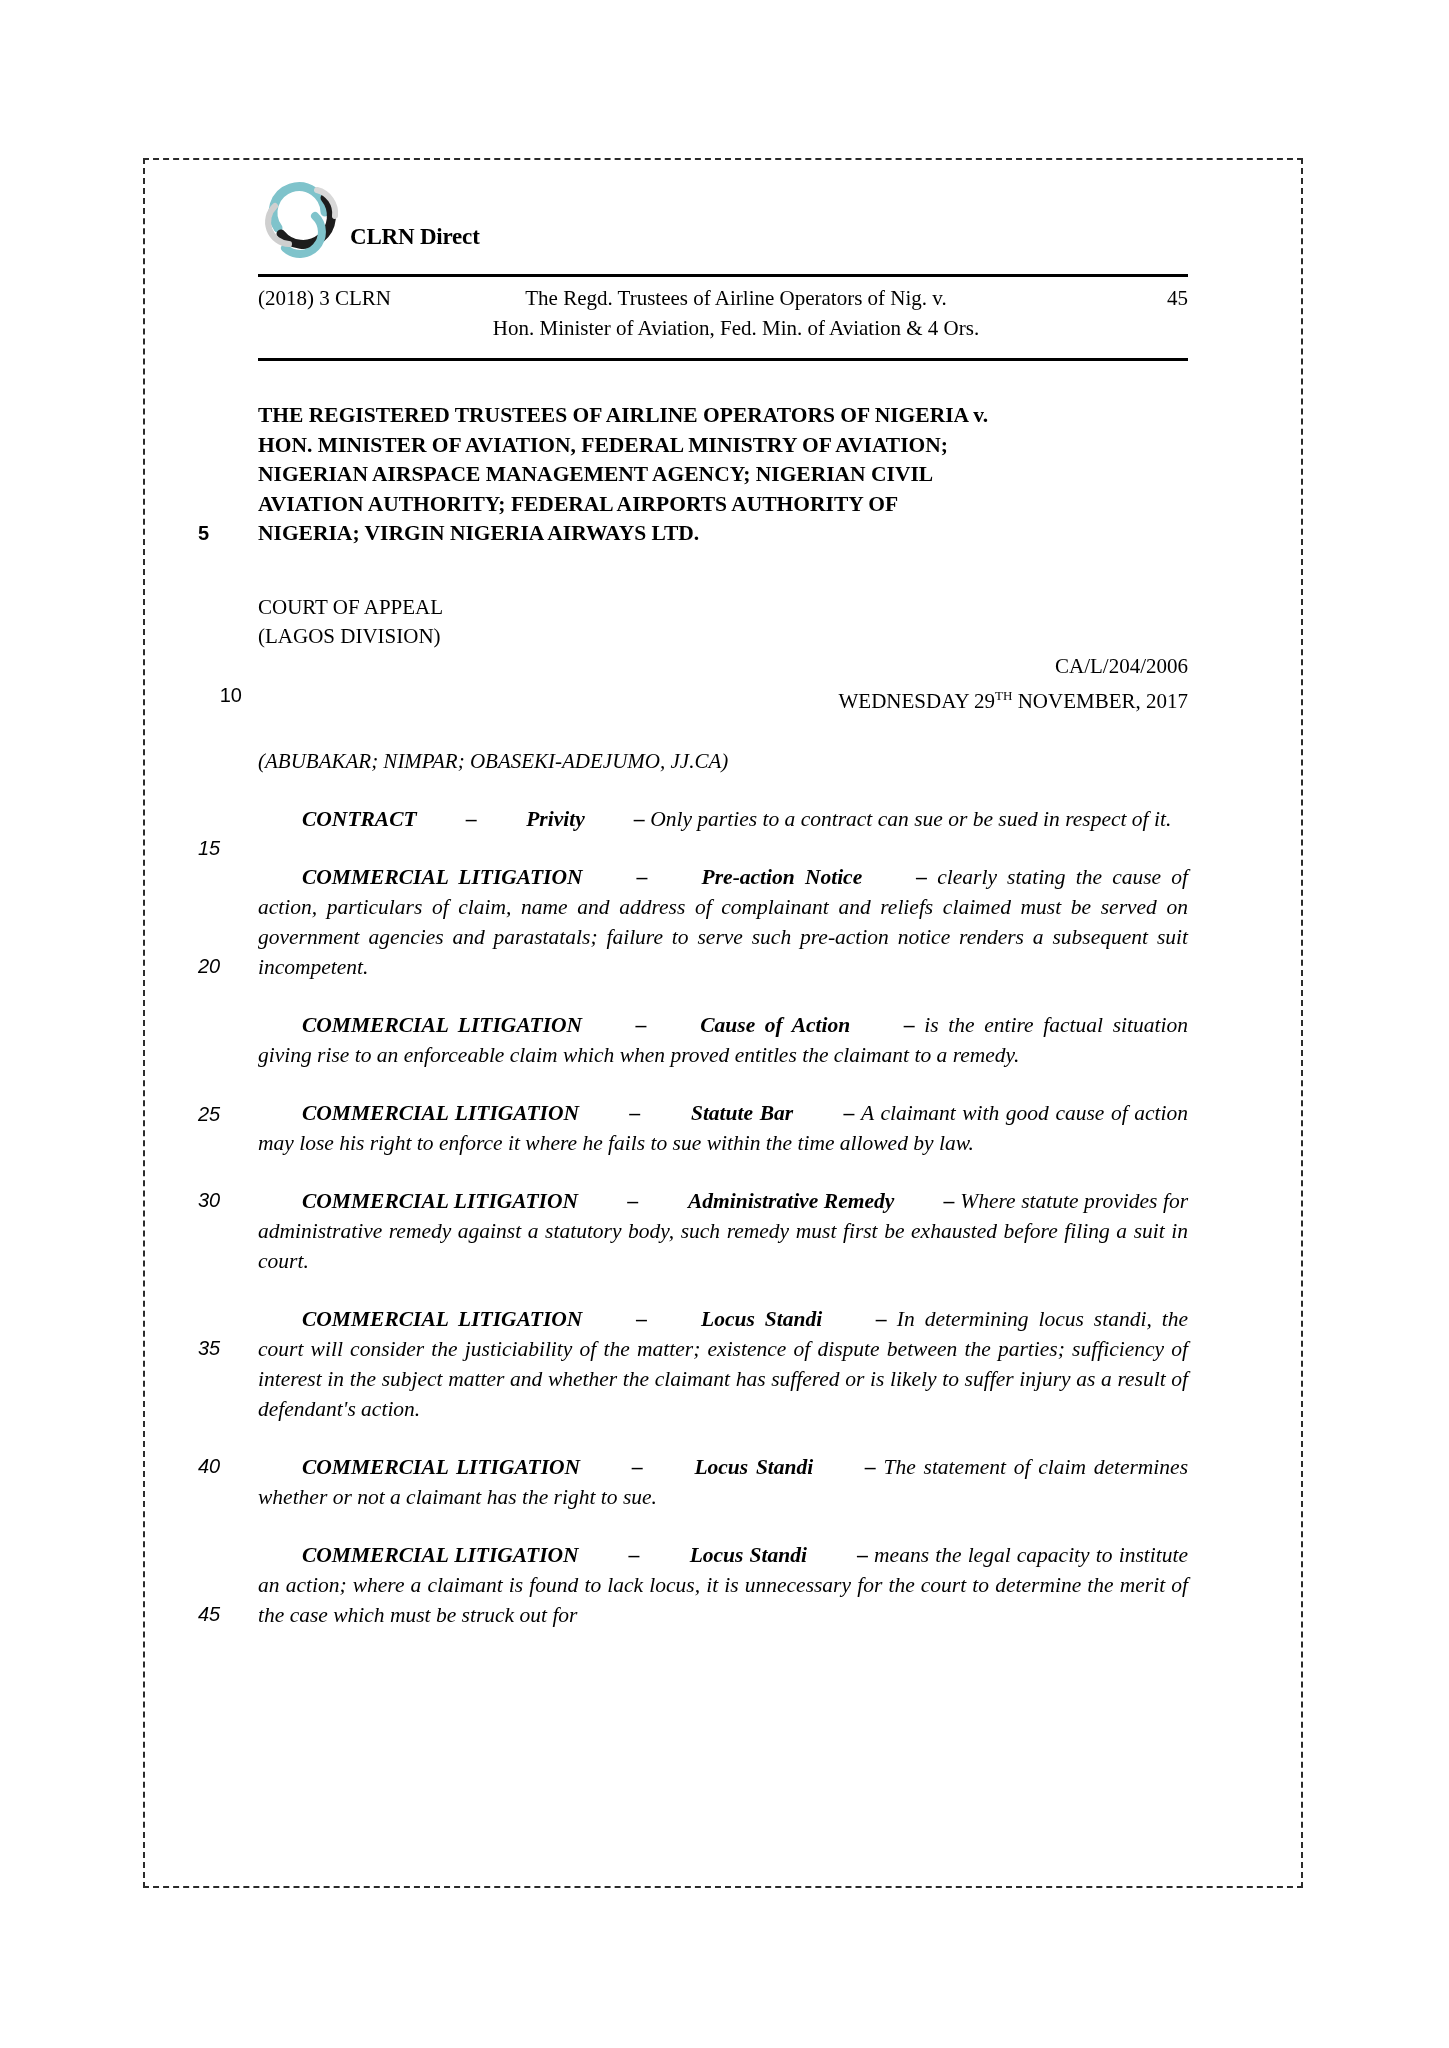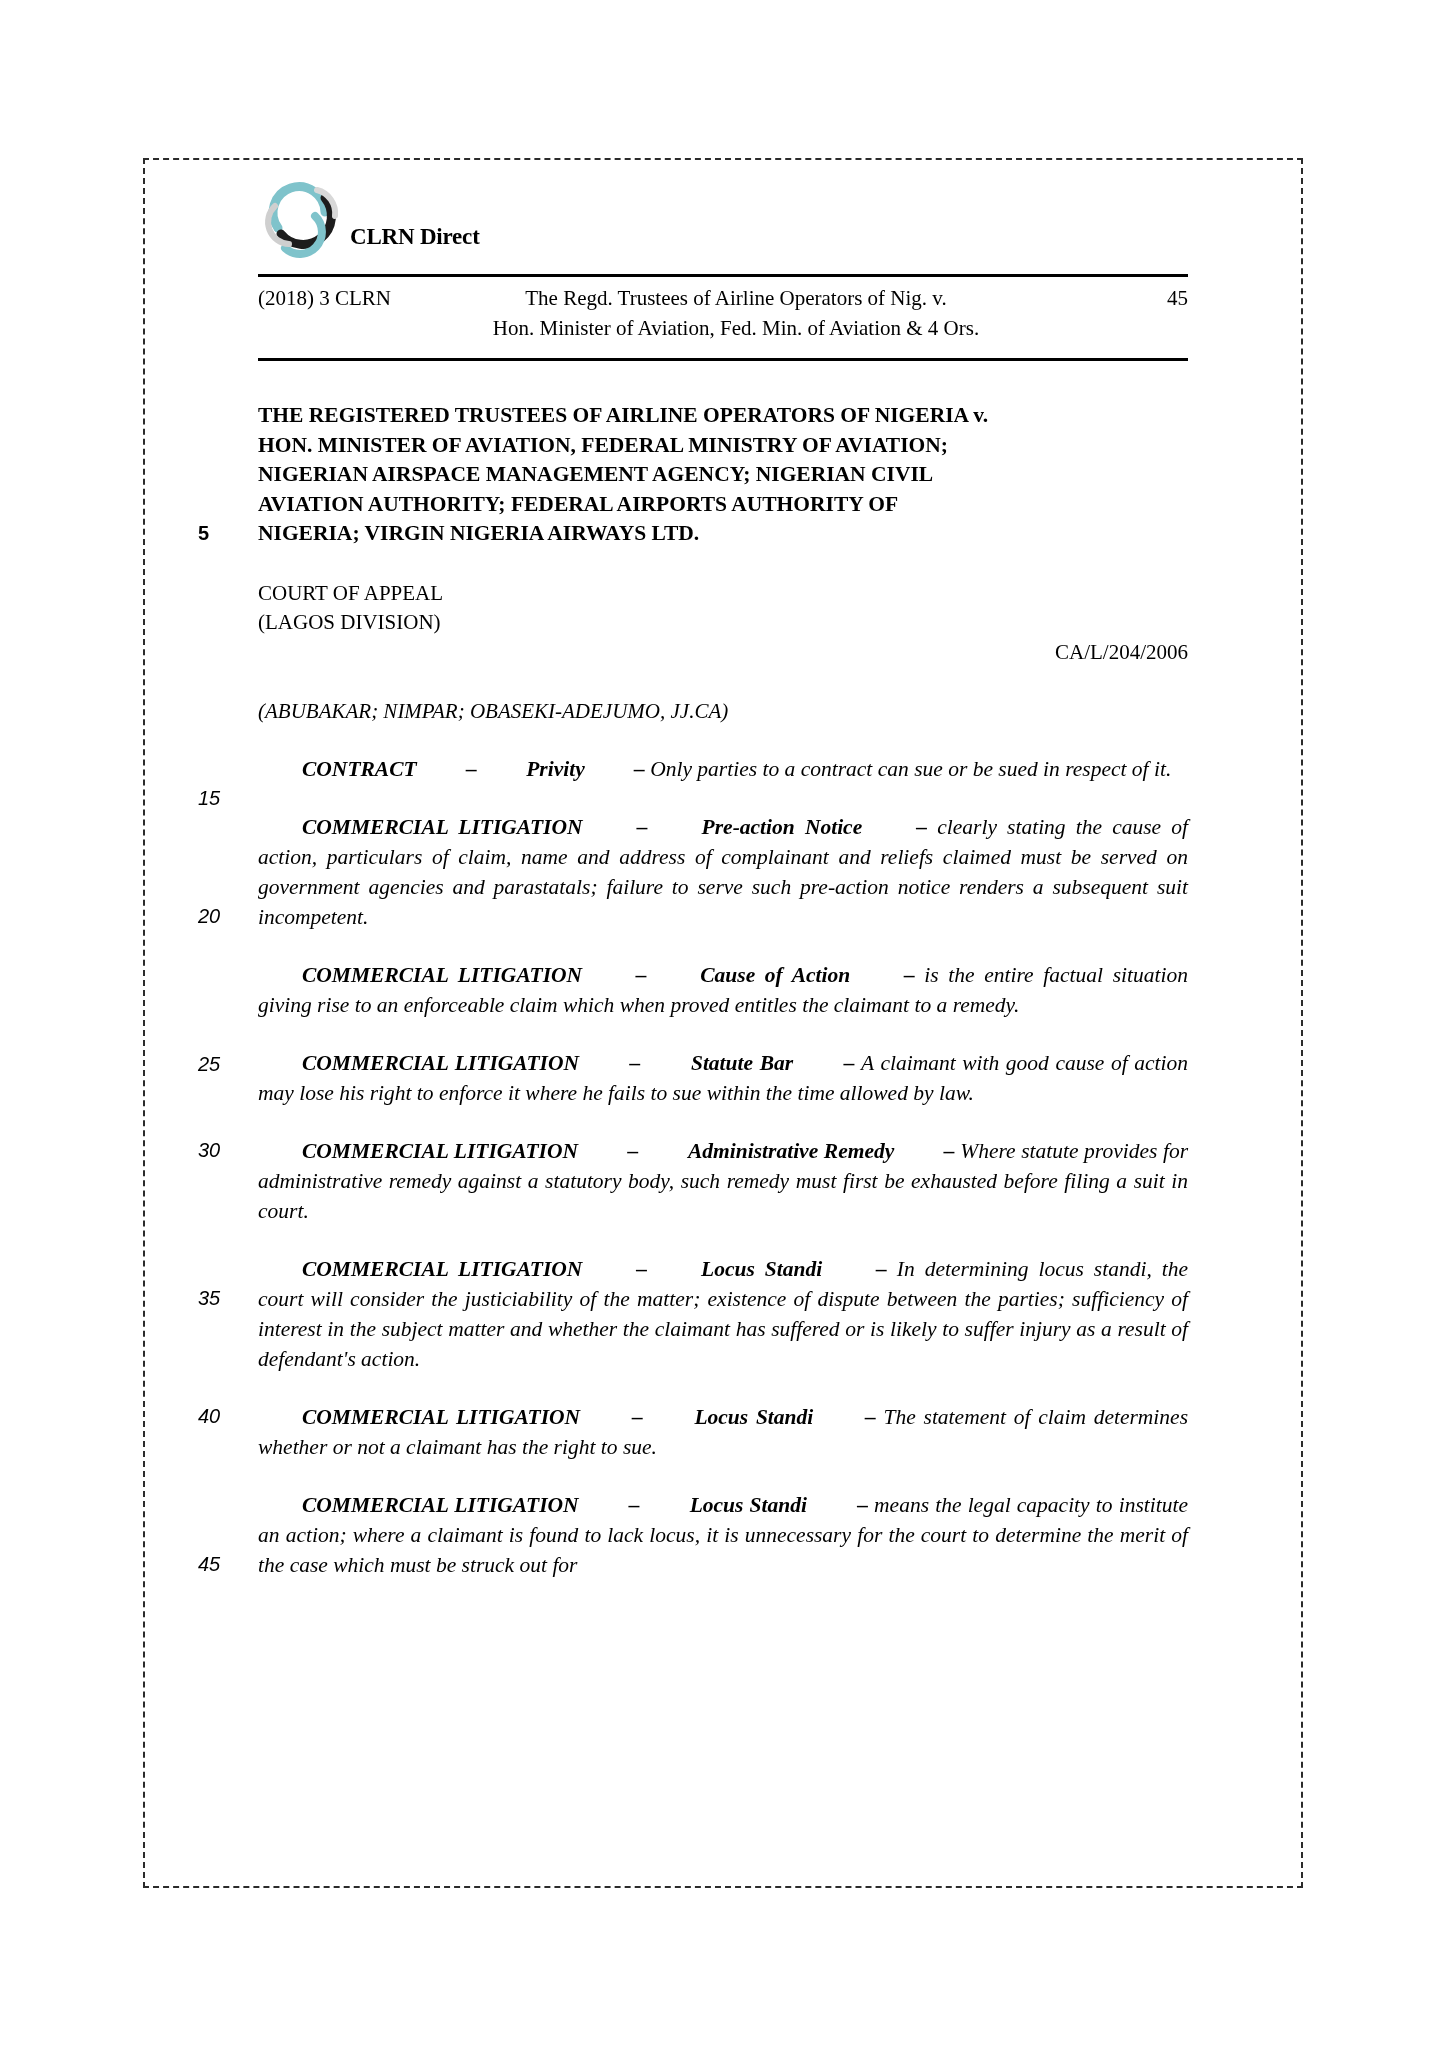--- a/index.html
+++ b/index.html
@@ -119,21 +119,21 @@
     font-family: "Liberation Serif", "DejaVu Serif", serif;
     font-weight: bold;
     font-size: 21.5px;
     line-height: 29.5px;
     text-align: justify;
     text-align-last: left;
   }
   .case-title .last { text-align: left; }
 
   .court-block {
-    margin-top: 30px;
+    margin-top: 44px;
     font-size: 21px;
     line-height: 29.5px;
   }
   .court-block .right {
     text-align: right;
   }
 
   .panel {
     margin-top: 30px;
     font-style: italic;
@@ -206,20 +206,24 @@
       <div class="last" style="position:relative;">
         <span class="gutter-num" style="top:4px;">5</span>
         <span>NIGERIA; VIRGIN NIGERIA AIRWAYS LTD.</span>
       </div>
     </div>
 
     <div class="block court-block">
       <div>COURT OF APPEAL</div>
       <div>(LAGOS DIVISION)</div>
       <div class="right">CA/L/204/2006</div>
+      <div class="right" style="position:relative;">
+        <span class="gutter-num" style="top:4px;">10</span>
+        <span>WEDNESDAY 29</span><sup style="font-size:0.62em;">TH</sup><span> NOVEMBER, 2017</span>
+      </div>
     </div>
 
     <div class="block panel">(ABUBAKAR; NIMPAR; OBASEKI-ADEJUMO, JJ.CA)</div>
 
     <div class="block headnote">
       <span class="gutter-num" style="top:34px;">15</span>
       <b>CONTRACT</b><b> – </b><b>Privity</b><b> – </b><span>Only parties to a contract can sue or be sued in respect of it.</span>
     </div>
 
     <div class="block headnote">

